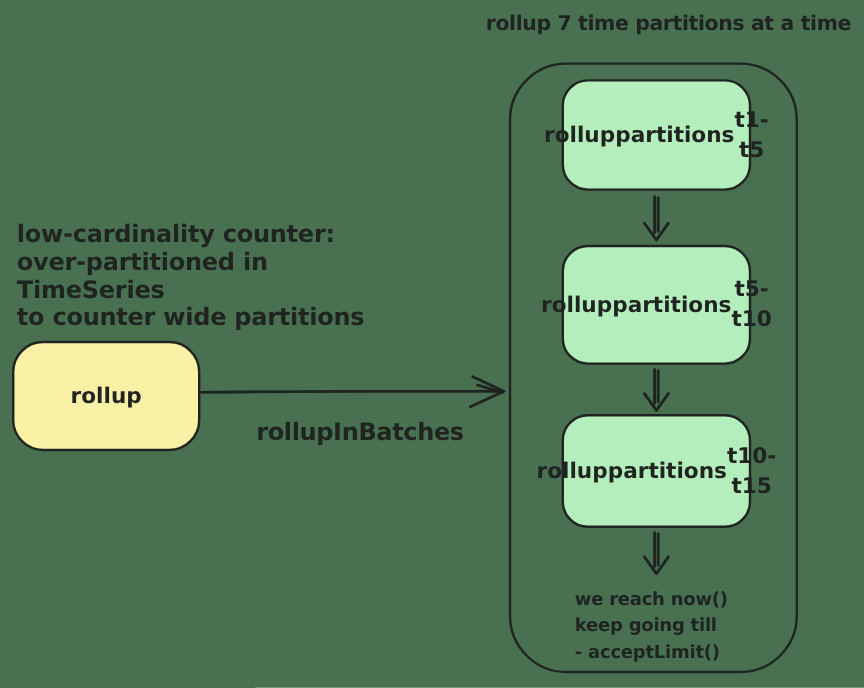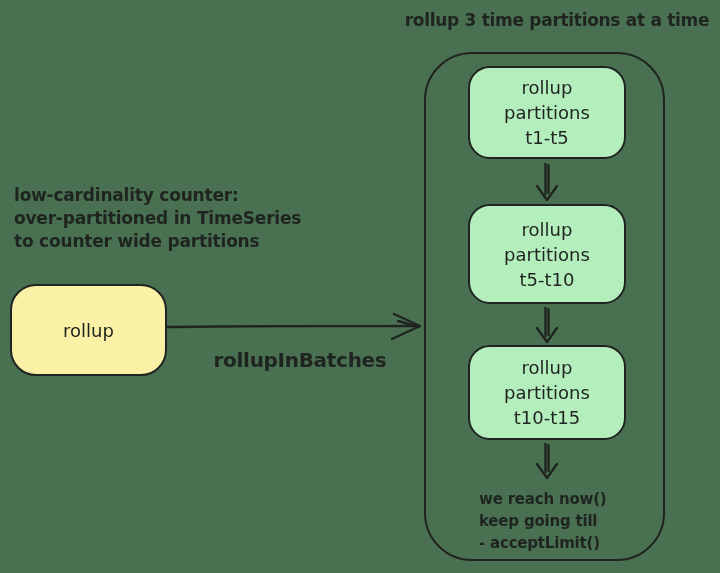--- a/index.html
+++ b/index.html
@@ -17,34 +17,34 @@
     left: 398px; top: 10px; width: 318px;
     text-align: center;
     font-size: 17px;
     font-weight: bold;
     letter-spacing: -0.3px;
     white-space: nowrap;
   }
   .annotation {
     position: absolute;
     left: 14px; top: 184px; width: 310px;
-    font-size: 17px;
+    font-size: 20px;
     font-weight: bold;
     line-height: 23px;
     letter-spacing: -0.2px;
   }
   .node {
     position: absolute;
     border: 2.5px solid #1f2420;
     display: flex;
-    flex-direction: column;
+    flex-direction: row;
     align-items: center;
     justify-content: center;
     text-align: center;
-    font-weight: normal;
+    font-weight: bold;
     box-sizing: border-box;
   }
   .counter-box {
     left: 10px; top: 284px; width: 157px; height: 92px;
     background: #FAF0A6;
     border-radius: 26px;
     font-size: 18px;
     line-height: 25px;
   }
   .loop-container {
@@ -95,21 +95,21 @@
     fill: none;
     stroke-linecap: round;
     stroke-linejoin: round;
   }
 </style>
 </head>
 <body>
 
 <div class="canvas">
 
-  <div class="title">rollup 3 time partitions at a time</div>
+  <div class="title">rollup 7 time partitions at a time</div>
 
   <div class="annotation">
     <div>low-cardinality counter:</div>
     <div>over-partitioned in TimeSeries</div>
     <div>to counter wide partitions</div>
   </div>
 
   <div class="node counter-box">
     <div>rollup</div>
   </div>

